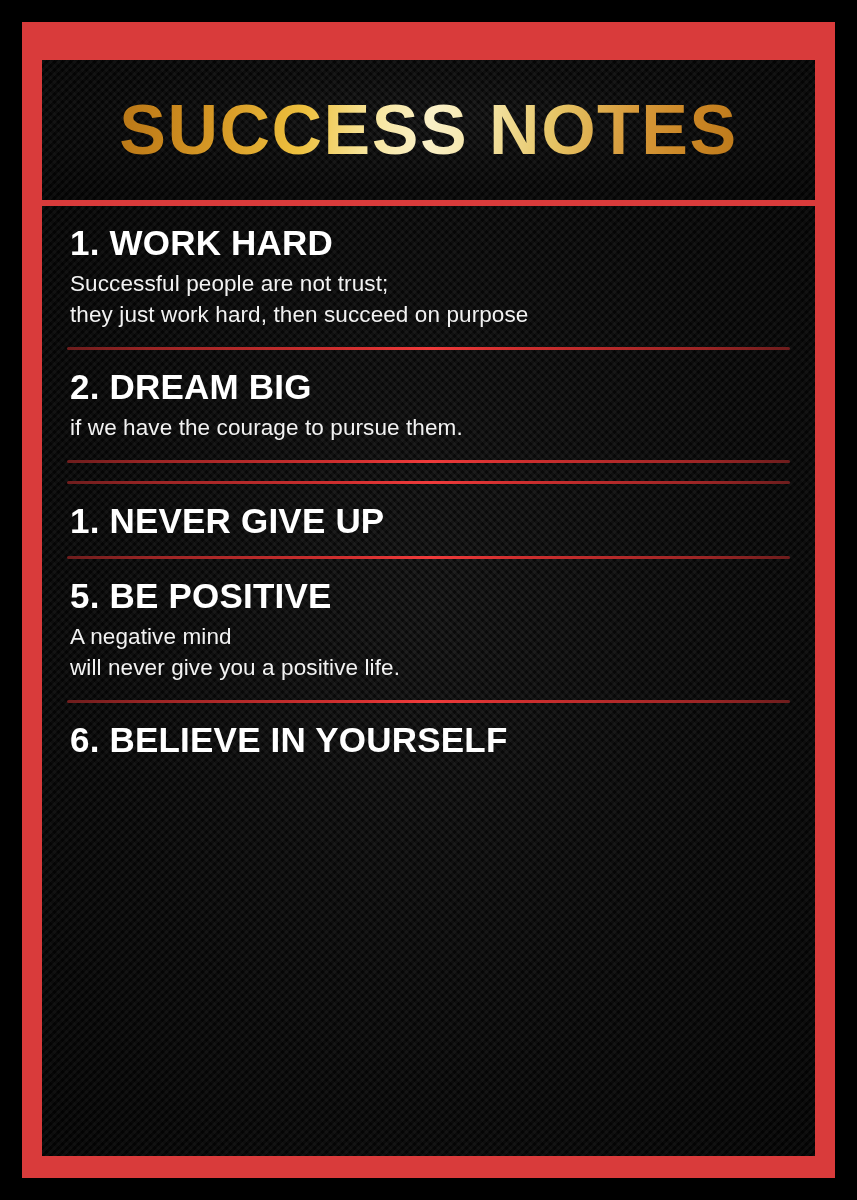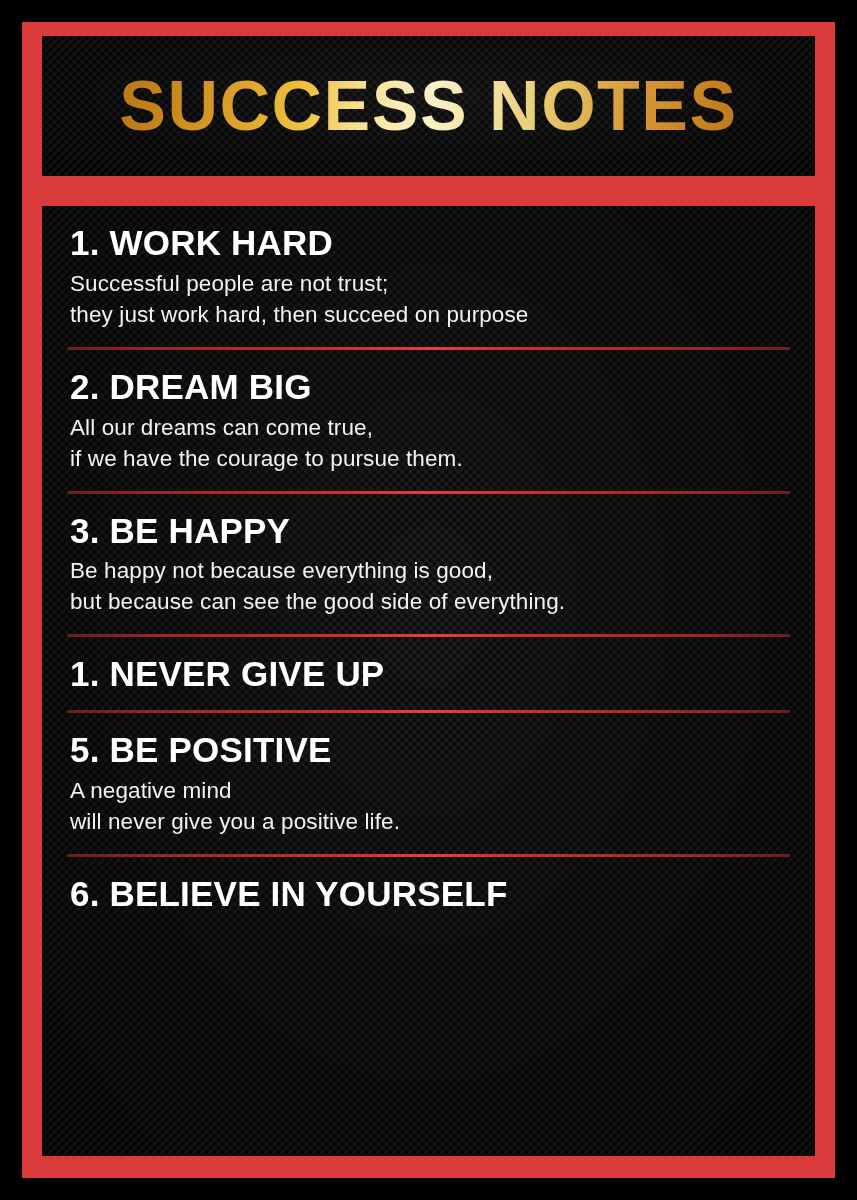--- a/index.html
+++ b/index.html
@@ -45,21 +45,21 @@
                                transparent 50%, rgba(0,0,0,0.55) 50%,
                                rgba(0,0,0,0.55) 75%, transparent 75%, transparent),
       radial-gradient(ellipse at 50% 42%, #181818 0%, #0d0d0d 55%, #060606 100%);
     background-size: 8px 8px, 8px 8px, 100% 100%;
   }
 
   
   .title-panel {
     position: absolute;
     left: 42px;
-    top: 36px;
+    top: 60px;
     width: 773px;
     height: 140px;
     display: flex;
     align-items: center;
     justify-content: center;
     overflow: hidden;
   }
   .poster-title {
     font-size: 70px;
     font-weight: 700;
@@ -153,33 +153,25 @@
       <p class="note-body">
         <span>Successful people are not trust;</span>
         <span>they just work hard, then succeed on purpose</span>
       </p>
     </div>
     <div class="divider"></div>
 
     <div class="note">
       <h2 class="note-heading">2. DREAM BIG</h2>
       <p class="note-body">
-        <span>All our dreams can come true,</span>
         <span>if we have the courage to pursue them.</span>
       </p>
     </div>
     <div class="divider"></div>
 
-    <div class="note">
-      <h2 class="note-heading">3. BE HAPPY</h2>
-      <p class="note-body">
-        <span>Be happy not because everything is good,</span>
-        <span>but because can see the good side of everything.</span>
-      </p>
-    </div>
     <div class="divider"></div>
 
     <div class="note">
       <h2 class="note-heading">1. NEVER GIVE UP</h2>
     </div>
     <div class="divider"></div>
 
     <div class="note">
       <h2 class="note-heading">5. BE POSITIVE</h2>
       <p class="note-body">

